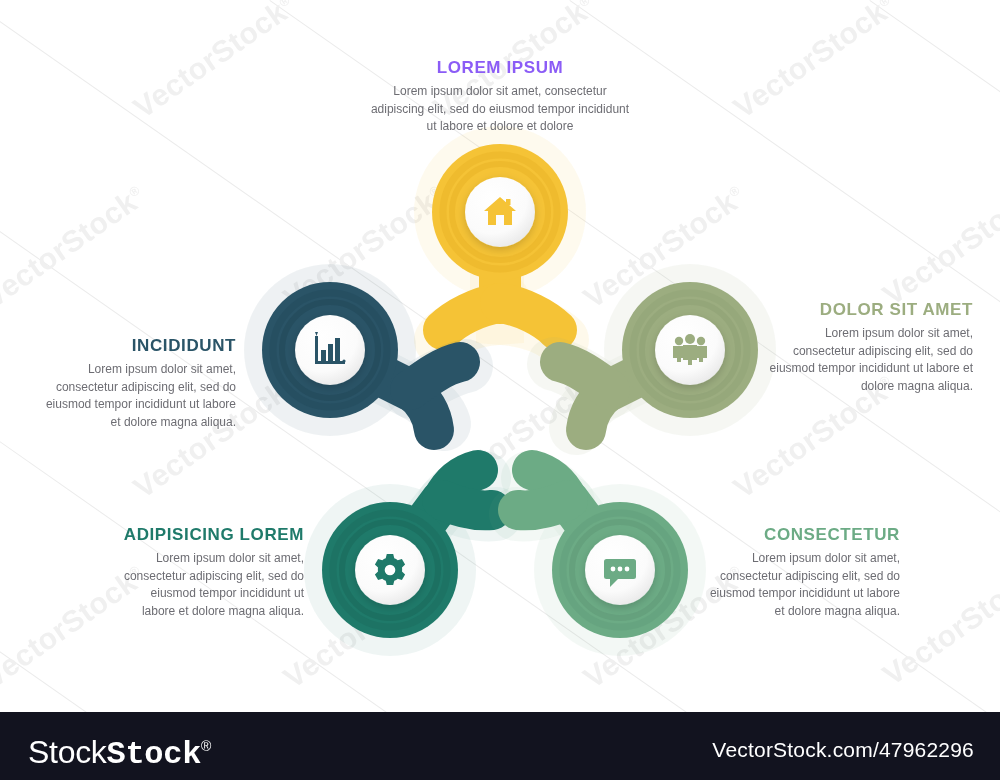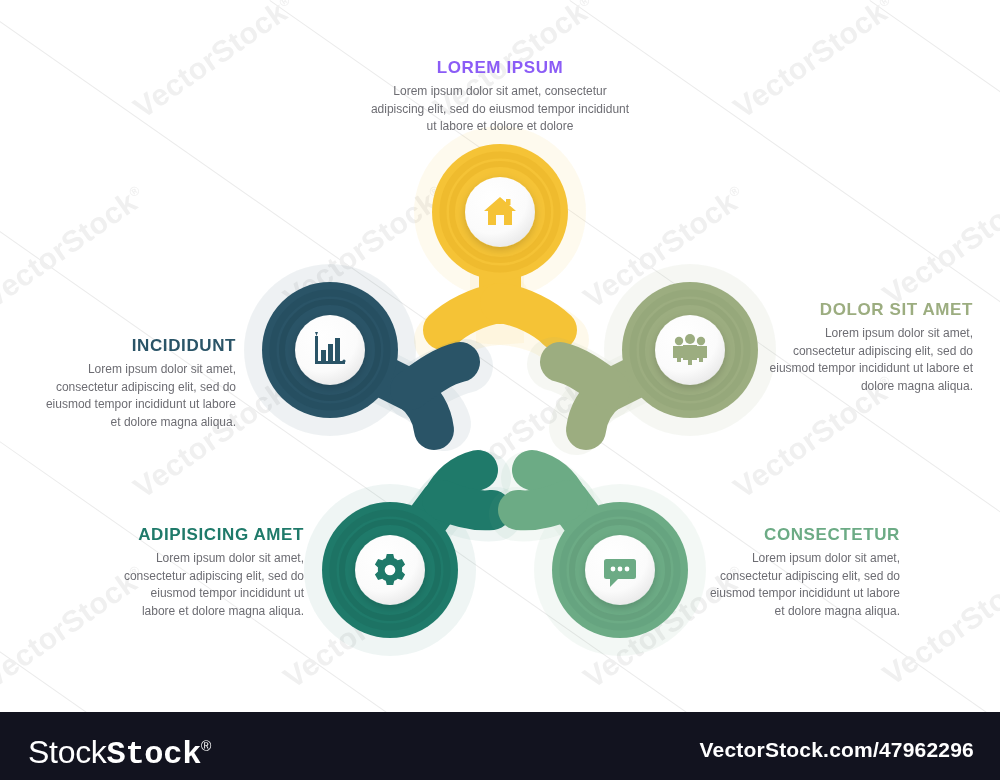--- a/index.html
+++ b/index.html
@@ -131,21 +131,20 @@
   .footer .brand .reg { font-size: 14px; vertical-align: super; font-weight: 400; }
   .footer .url {
     position: absolute;
     right: 26px;
     top: 26px;
     color: #ffffff;
     font-size: 21px;
     line-height: 24px;
     letter-spacing: 0.2px;
     white-space: nowrap;
-    font-weight: bold;
   }
 </style>
 </head>
 <body>
 
 <div id="stage">
 
   <div class="wm-layer">
     <div class="wm-line" style="left:-330px; top:0px;"></div>
     <div class="wm-line" style="left:-30px;  top:0px;"></div>
@@ -324,21 +323,21 @@
     <div class="ttitle" style="color:#2a5467">INCIDIDUNT</div>
     <div class="tbody">Lorem ipsum dolor sit amet, consectetur adipiscing elit, sed do eiusmod tempor incididunt ut labore et dolore magna aliqua.</div>
   </div>
 
   <div class="tblock t-right" id="txt-right">
     <div class="ttitle" style="color:#9cad80">DOLOR SIT AMET</div>
     <div class="tbody">Lorem ipsum dolor sit amet, consectetur adipiscing elit, sed do eiusmod tempor incididunt ut labore et dolore magna aliqua.</div>
   </div>
 
   <div class="tblock t-left" id="txt-bleft">
-    <div class="ttitle" style="color:#1f7a6a">ADIPISICING AMET</div>
+    <div class="ttitle" style="color:#1f7a6a">ADIPISICING LOREM</div>
     <div class="tbody">Lorem ipsum dolor sit amet, consectetur adipiscing elit, sed do eiusmod tempor incididunt ut labore et dolore magna aliqua.</div>
   </div>
 
   <div class="tblock t-right" id="txt-bright">
     <div class="ttitle" style="color:#6cab85">CONSECTETUR</div>
     <div class="tbody">Lorem ipsum dolor sit amet, consectetur adipiscing elit, sed do eiusmod tempor incididunt ut labore et dolore magna aliqua.</div>
   </div>
 
   <div class="footer">
     <div class="brand"><span class="b1">Stock</span><span class="b2">Stock</span><span class="reg">®</span></div>

